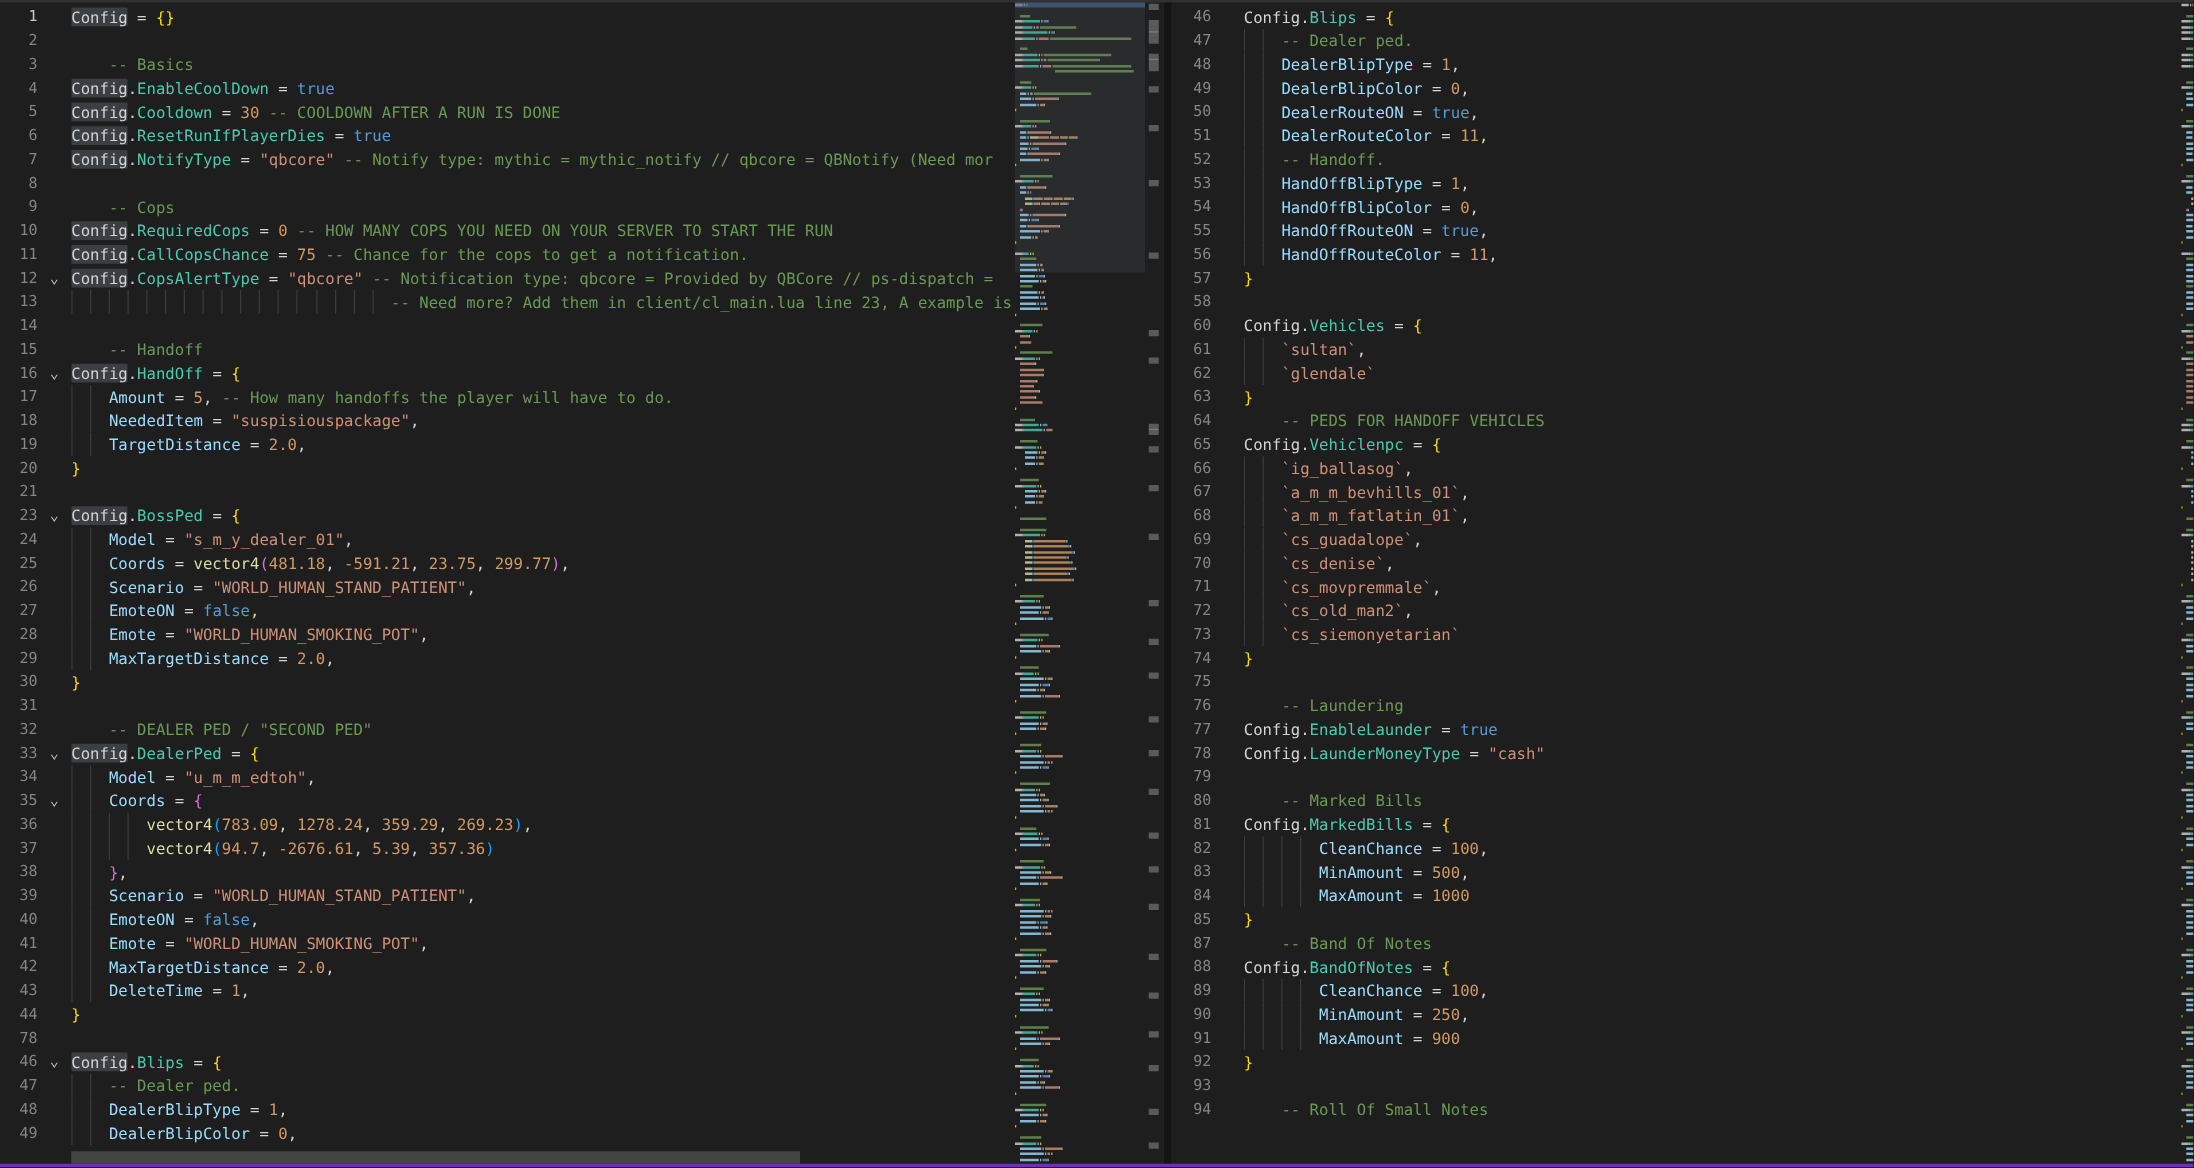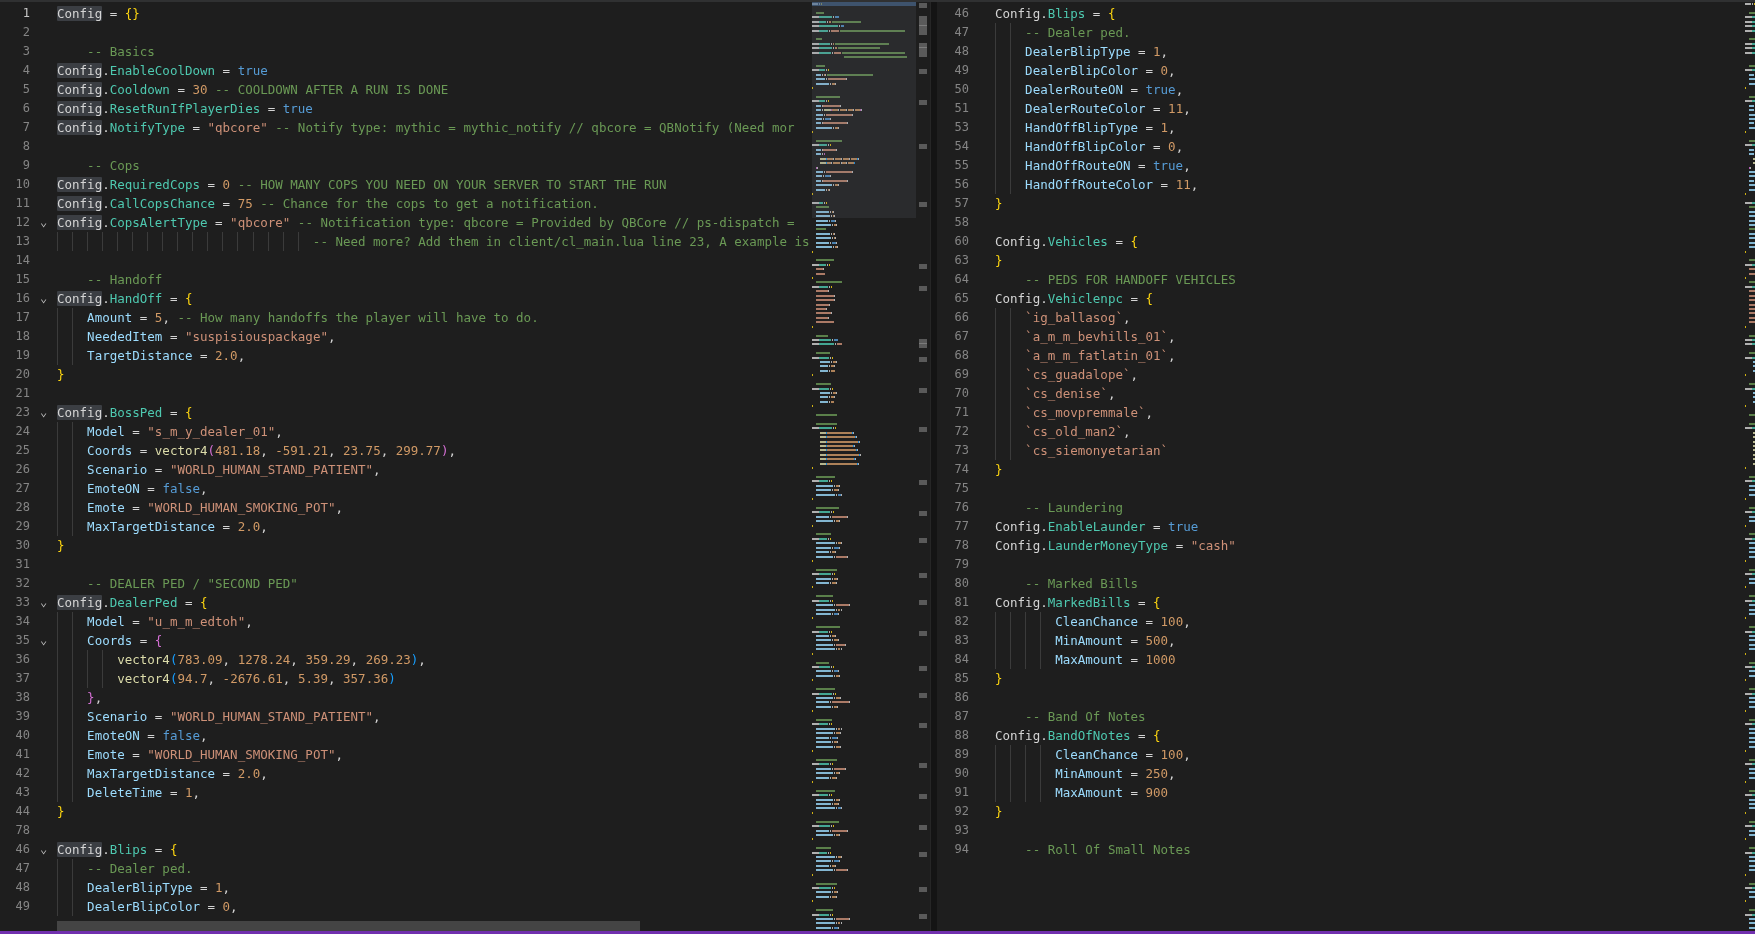--- a/index.html
+++ b/index.html
@@ -753,27 +753,30 @@
   <div id="sash"></div>
 
   <div class="pane" id="pane-right">
     <div class="rows" id="rows-right">
         <div class="row"><span class="ln">46</span><span class="fold"></span><span class="code"><span class="tok" style="color: rgb(212, 212, 212);">Config</span><span class="tok" style="color: rgb(212, 212, 212);">.</span><span class="tok" style="color: rgb(78, 201, 176);">Blips</span><span class="tok" style="color: rgb(212, 212, 212);"> = </span><span class="tok" style="color: rgb(255, 215, 16);">{</span></span></div>
         <div class="row"><span class="ln">47</span><span class="fold"></span><span class="code"><i class="guide" style="left: 0px;"></i><i class="guide" style="left: 15.04px;"></i><span class="tok" style="color: rgb(106, 153, 85);">    -- Dealer ped.</span></span></div>
         <div class="row"><span class="ln">48</span><span class="fold"></span><span class="code"><i class="guide" style="left: 0px;"></i><i class="guide" style="left: 15.04px;"></i><span class="tok" style="color: rgb(212, 212, 212);">    </span><span class="tok" style="color: rgb(156, 220, 254);">DealerBlipType</span><span class="tok" style="color: rgb(212, 212, 212);"> = </span><span class="tok" style="color: rgb(209, 154, 102);">1</span><span class="tok" style="color: rgb(212, 212, 212);">,</span></span></div>
         <div class="row"><span class="ln">49</span><span class="fold"></span><span class="code"><i class="guide" style="left: 0px;"></i><i class="guide" style="left: 15.04px;"></i><span class="tok" style="color: rgb(212, 212, 212);">    </span><span class="tok" style="color: rgb(156, 220, 254);">DealerBlipColor</span><span class="tok" style="color: rgb(212, 212, 212);"> = </span><span class="tok" style="color: rgb(209, 154, 102);">0</span><span class="tok" style="color: rgb(212, 212, 212);">,</span></span></div>
         <div class="row"><span class="ln">50</span><span class="fold"></span><span class="code"><i class="guide" style="left: 0px;"></i><i class="guide" style="left: 15.04px;"></i><span class="tok" style="color: rgb(212, 212, 212);">    </span><span class="tok" style="color: rgb(156, 220, 254);">DealerRouteON</span><span class="tok" style="color: rgb(212, 212, 212);"> = </span><span class="tok" style="color: rgb(86, 156, 214);">true</span><span class="tok" style="color: rgb(212, 212, 212);">,</span></span></div>
         <div class="row"><span class="ln">51</span><span class="fold"></span><span class="code"><i class="guide" style="left: 0px;"></i><i class="guide" style="left: 15.04px;"></i><span class="tok" style="color: rgb(212, 212, 212);">    </span><span class="tok" style="color: rgb(156, 220, 254);">DealerRouteColor</span><span class="tok" style="color: rgb(212, 212, 212);"> = </span><span class="tok" style="color: rgb(209, 154, 102);">11</span><span class="tok" style="color: rgb(212, 212, 212);">,</span></span></div>
+        <div class="row"><span class="ln">52</span><span class="fold"></span><span class="code"><i class="guide" style="left: 0px;"></i><i class="guide" style="left: 15.04px;"></i><span class="tok" style="color: rgb(106, 153, 85);">    -- Handoff.</span></span></div>
         <div class="row"><span class="ln">53</span><span class="fold"></span><span class="code"><i class="guide" style="left: 0px;"></i><i class="guide" style="left: 15.04px;"></i><span class="tok" style="color: rgb(212, 212, 212);">    </span><span class="tok" style="color: rgb(156, 220, 254);">HandOffBlipType</span><span class="tok" style="color: rgb(212, 212, 212);"> = </span><span class="tok" style="color: rgb(209, 154, 102);">1</span><span class="tok" style="color: rgb(212, 212, 212);">,</span></span></div>
         <div class="row"><span class="ln">54</span><span class="fold"></span><span class="code"><i class="guide" style="left: 0px;"></i><i class="guide" style="left: 15.04px;"></i><span class="tok" style="color: rgb(212, 212, 212);">    </span><span class="tok" style="color: rgb(156, 220, 254);">HandOffBlipColor</span><span class="tok" style="color: rgb(212, 212, 212);"> = </span><span class="tok" style="color: rgb(209, 154, 102);">0</span><span class="tok" style="color: rgb(212, 212, 212);">,</span></span></div>
         <div class="row"><span class="ln">55</span><span class="fold"></span><span class="code"><i class="guide" style="left: 0px;"></i><i class="guide" style="left: 15.04px;"></i><span class="tok" style="color: rgb(212, 212, 212);">    </span><span class="tok" style="color: rgb(156, 220, 254);">HandOffRouteON</span><span class="tok" style="color: rgb(212, 212, 212);"> = </span><span class="tok" style="color: rgb(86, 156, 214);">true</span><span class="tok" style="color: rgb(212, 212, 212);">,</span></span></div>
         <div class="row"><span class="ln">56</span><span class="fold"></span><span class="code"><i class="guide" style="left: 0px;"></i><i class="guide" style="left: 15.04px;"></i><span class="tok" style="color: rgb(212, 212, 212);">    </span><span class="tok" style="color: rgb(156, 220, 254);">HandOffRouteColor</span><span class="tok" style="color: rgb(212, 212, 212);"> = </span><span class="tok" style="color: rgb(209, 154, 102);">11</span><span class="tok" style="color: rgb(212, 212, 212);">,</span></span></div>
         <div class="row"><span class="ln">57</span><span class="fold"></span><span class="code"><span class="tok" style="color: rgb(255, 215, 16);">}</span></span></div>
         <div class="row"><span class="ln">58</span><span class="fold"></span><span class="code"></span></div>
         <div class="row"><span class="ln">60</span><span class="fold"></span><span class="code"><span class="tok" style="color: rgb(212, 212, 212);">Config</span><span class="tok" style="color: rgb(212, 212, 212);">.</span><span class="tok" style="color: rgb(78, 201, 176);">Vehicles</span><span class="tok" style="color: rgb(212, 212, 212);"> = </span><span class="tok" style="color: rgb(255, 215, 16);">{</span></span></div>
+        <div class="row"><span class="ln">61</span><span class="fold"></span><span class="code"><i class="guide" style="left: 0px;"></i><i class="guide" style="left: 15.04px;"></i><span class="tok" style="color: rgb(212, 212, 212);">    </span><span class="tok" style="color: rgb(206, 145, 120);">`sultan`</span><span class="tok" style="color: rgb(212, 212, 212);">,</span></span></div>
+        <div class="row"><span class="ln">62</span><span class="fold"></span><span class="code"><i class="guide" style="left: 0px;"></i><i class="guide" style="left: 15.04px;"></i><span class="tok" style="color: rgb(212, 212, 212);">    </span><span class="tok" style="color: rgb(206, 145, 120);">`glendale`</span></span></div>
         <div class="row"><span class="ln">63</span><span class="fold"></span><span class="code"><span class="tok" style="color: rgb(255, 215, 16);">}</span></span></div>
         <div class="row"><span class="ln">64</span><span class="fold"></span><span class="code"><span class="tok" style="color: rgb(106, 153, 85);">    -- PEDS FOR HANDOFF VEHICLES</span></span></div>
         <div class="row"><span class="ln">65</span><span class="fold"></span><span class="code"><span class="tok" style="color: rgb(212, 212, 212);">Config</span><span class="tok" style="color: rgb(212, 212, 212);">.</span><span class="tok" style="color: rgb(78, 201, 176);">Vehiclenpc</span><span class="tok" style="color: rgb(212, 212, 212);"> = </span><span class="tok" style="color: rgb(255, 215, 16);">{</span></span></div>
         <div class="row"><span class="ln">66</span><span class="fold"></span><span class="code"><i class="guide" style="left: 0px;"></i><i class="guide" style="left: 15.04px;"></i><span class="tok" style="color: rgb(212, 212, 212);">    </span><span class="tok" style="color: rgb(206, 145, 120);">`ig_ballasog`</span><span class="tok" style="color: rgb(212, 212, 212);">,</span></span></div>
         <div class="row"><span class="ln">67</span><span class="fold"></span><span class="code"><i class="guide" style="left: 0px;"></i><i class="guide" style="left: 15.04px;"></i><span class="tok" style="color: rgb(212, 212, 212);">    </span><span class="tok" style="color: rgb(206, 145, 120);">`a_m_m_bevhills_01`</span><span class="tok" style="color: rgb(212, 212, 212);">,</span></span></div>
         <div class="row"><span class="ln">68</span><span class="fold"></span><span class="code"><i class="guide" style="left: 0px;"></i><i class="guide" style="left: 15.04px;"></i><span class="tok" style="color: rgb(212, 212, 212);">    </span><span class="tok" style="color: rgb(206, 145, 120);">`a_m_m_fatlatin_01`</span><span class="tok" style="color: rgb(212, 212, 212);">,</span></span></div>
         <div class="row"><span class="ln">69</span><span class="fold"></span><span class="code"><i class="guide" style="left: 0px;"></i><i class="guide" style="left: 15.04px;"></i><span class="tok" style="color: rgb(212, 212, 212);">    </span><span class="tok" style="color: rgb(206, 145, 120);">`cs_guadalope`</span><span class="tok" style="color: rgb(212, 212, 212);">,</span></span></div>
         <div class="row"><span class="ln">70</span><span class="fold"></span><span class="code"><i class="guide" style="left: 0px;"></i><i class="guide" style="left: 15.04px;"></i><span class="tok" style="color: rgb(212, 212, 212);">    </span><span class="tok" style="color: rgb(206, 145, 120);">`cs_denise`</span><span class="tok" style="color: rgb(212, 212, 212);">,</span></span></div>
         <div class="row"><span class="ln">71</span><span class="fold"></span><span class="code"><i class="guide" style="left: 0px;"></i><i class="guide" style="left: 15.04px;"></i><span class="tok" style="color: rgb(212, 212, 212);">    </span><span class="tok" style="color: rgb(206, 145, 120);">`cs_movpremmale`</span><span class="tok" style="color: rgb(212, 212, 212);">,</span></span></div>
         <div class="row"><span class="ln">72</span><span class="fold"></span><span class="code"><i class="guide" style="left: 0px;"></i><i class="guide" style="left: 15.04px;"></i><span class="tok" style="color: rgb(212, 212, 212);">    </span><span class="tok" style="color: rgb(206, 145, 120);">`cs_old_man2`</span><span class="tok" style="color: rgb(212, 212, 212);">,</span></span></div>
@@ -783,21 +786,20 @@
         <div class="row"><span class="ln">76</span><span class="fold"></span><span class="code"><span class="tok" style="color: rgb(106, 153, 85);">    -- Laundering</span></span></div>
         <div class="row"><span class="ln">77</span><span class="fold"></span><span class="code"><span class="tok" style="color: rgb(212, 212, 212);">Config</span><span class="tok" style="color: rgb(212, 212, 212);">.</span><span class="tok" style="color: rgb(78, 201, 176);">EnableLaunder</span><span class="tok" style="color: rgb(212, 212, 212);"> = </span><span class="tok" style="color: rgb(86, 156, 214);">true</span></span></div>
         <div class="row"><span class="ln">78</span><span class="fold"></span><span class="code"><span class="tok" style="color: rgb(212, 212, 212);">Config</span><span class="tok" style="color: rgb(212, 212, 212);">.</span><span class="tok" style="color: rgb(78, 201, 176);">LaunderMoneyType</span><span class="tok" style="color: rgb(212, 212, 212);"> = </span><span class="tok" style="color: rgb(206, 145, 120);">"cash"</span></span></div>
         <div class="row"><span class="ln">79</span><span class="fold"></span><span class="code"></span></div>
         <div class="row"><span class="ln">80</span><span class="fold"></span><span class="code"><span class="tok" style="color: rgb(106, 153, 85);">    -- Marked Bills</span></span></div>
         <div class="row"><span class="ln">81</span><span class="fold"></span><span class="code"><span class="tok" style="color: rgb(212, 212, 212);">Config</span><span class="tok" style="color: rgb(212, 212, 212);">.</span><span class="tok" style="color: rgb(78, 201, 176);">MarkedBills</span><span class="tok" style="color: rgb(212, 212, 212);"> = </span><span class="tok" style="color: rgb(255, 215, 16);">{</span></span></div>
         <div class="row"><span class="ln">82</span><span class="fold"></span><span class="code"><i class="guide" style="left: 0px;"></i><i class="guide" style="left: 15.04px;"></i><i class="guide" style="left: 30.08px;"></i><i class="guide" style="left: 45.12px;"></i><span class="tok" style="color: rgb(212, 212, 212);">        </span><span class="tok" style="color: rgb(156, 220, 254);">CleanChance</span><span class="tok" style="color: rgb(212, 212, 212);"> = </span><span class="tok" style="color: rgb(209, 154, 102);">100</span><span class="tok" style="color: rgb(212, 212, 212);">,</span></span></div>
         <div class="row"><span class="ln">83</span><span class="fold"></span><span class="code"><i class="guide" style="left: 0px;"></i><i class="guide" style="left: 15.04px;"></i><i class="guide" style="left: 30.08px;"></i><i class="guide" style="left: 45.12px;"></i><span class="tok" style="color: rgb(212, 212, 212);">        </span><span class="tok" style="color: rgb(156, 220, 254);">MinAmount</span><span class="tok" style="color: rgb(212, 212, 212);"> = </span><span class="tok" style="color: rgb(209, 154, 102);">500</span><span class="tok" style="color: rgb(212, 212, 212);">,</span></span></div>
         <div class="row"><span class="ln">84</span><span class="fold"></span><span class="code"><i class="guide" style="left: 0px;"></i><i class="guide" style="left: 15.04px;"></i><i class="guide" style="left: 30.08px;"></i><i class="guide" style="left: 45.12px;"></i><span class="tok" style="color: rgb(212, 212, 212);">        </span><span class="tok" style="color: rgb(156, 220, 254);">MaxAmount</span><span class="tok" style="color: rgb(212, 212, 212);"> = </span><span class="tok" style="color: rgb(209, 154, 102);">1000</span></span></div>
         <div class="row"><span class="ln">85</span><span class="fold"></span><span class="code"><span class="tok" style="color: rgb(255, 215, 16);">}</span></span></div>
-        <div class="row"><span class="ln">86</span><span class="fold"></span><span class="code"></span></div>
         <div class="row"><span class="ln">87</span><span class="fold"></span><span class="code"><span class="tok" style="color: rgb(106, 153, 85);">    -- Band Of Notes</span></span></div>
         <div class="row"><span class="ln">88</span><span class="fold"></span><span class="code"><span class="tok" style="color: rgb(212, 212, 212);">Config</span><span class="tok" style="color: rgb(212, 212, 212);">.</span><span class="tok" style="color: rgb(78, 201, 176);">BandOfNotes</span><span class="tok" style="color: rgb(212, 212, 212);"> = </span><span class="tok" style="color: rgb(255, 215, 16);">{</span></span></div>
         <div class="row"><span class="ln">89</span><span class="fold"></span><span class="code"><i class="guide" style="left: 0px;"></i><i class="guide" style="left: 15.04px;"></i><i class="guide" style="left: 30.08px;"></i><i class="guide" style="left: 45.12px;"></i><span class="tok" style="color: rgb(212, 212, 212);">        </span><span class="tok" style="color: rgb(156, 220, 254);">CleanChance</span><span class="tok" style="color: rgb(212, 212, 212);"> = </span><span class="tok" style="color: rgb(209, 154, 102);">100</span><span class="tok" style="color: rgb(212, 212, 212);">,</span></span></div>
         <div class="row"><span class="ln">90</span><span class="fold"></span><span class="code"><i class="guide" style="left: 0px;"></i><i class="guide" style="left: 15.04px;"></i><i class="guide" style="left: 30.08px;"></i><i class="guide" style="left: 45.12px;"></i><span class="tok" style="color: rgb(212, 212, 212);">        </span><span class="tok" style="color: rgb(156, 220, 254);">MinAmount</span><span class="tok" style="color: rgb(212, 212, 212);"> = </span><span class="tok" style="color: rgb(209, 154, 102);">250</span><span class="tok" style="color: rgb(212, 212, 212);">,</span></span></div>
         <div class="row"><span class="ln">91</span><span class="fold"></span><span class="code"><i class="guide" style="left: 0px;"></i><i class="guide" style="left: 15.04px;"></i><i class="guide" style="left: 30.08px;"></i><i class="guide" style="left: 45.12px;"></i><span class="tok" style="color: rgb(212, 212, 212);">        </span><span class="tok" style="color: rgb(156, 220, 254);">MaxAmount</span><span class="tok" style="color: rgb(212, 212, 212);"> = </span><span class="tok" style="color: rgb(209, 154, 102);">900</span></span></div>
         <div class="row"><span class="ln">92</span><span class="fold"></span><span class="code"><span class="tok" style="color: rgb(255, 215, 16);">}</span></span></div>
         <div class="row"><span class="ln">93</span><span class="fold"></span><span class="code"></span></div>
         <div class="row"><span class="ln">94</span><span class="fold"></span><span class="code"><span class="tok" style="color: rgb(106, 153, 85);">    -- Roll Of Small Notes</span></span></div>
       </div>
     <div class="minimap" id="minimap-right">

